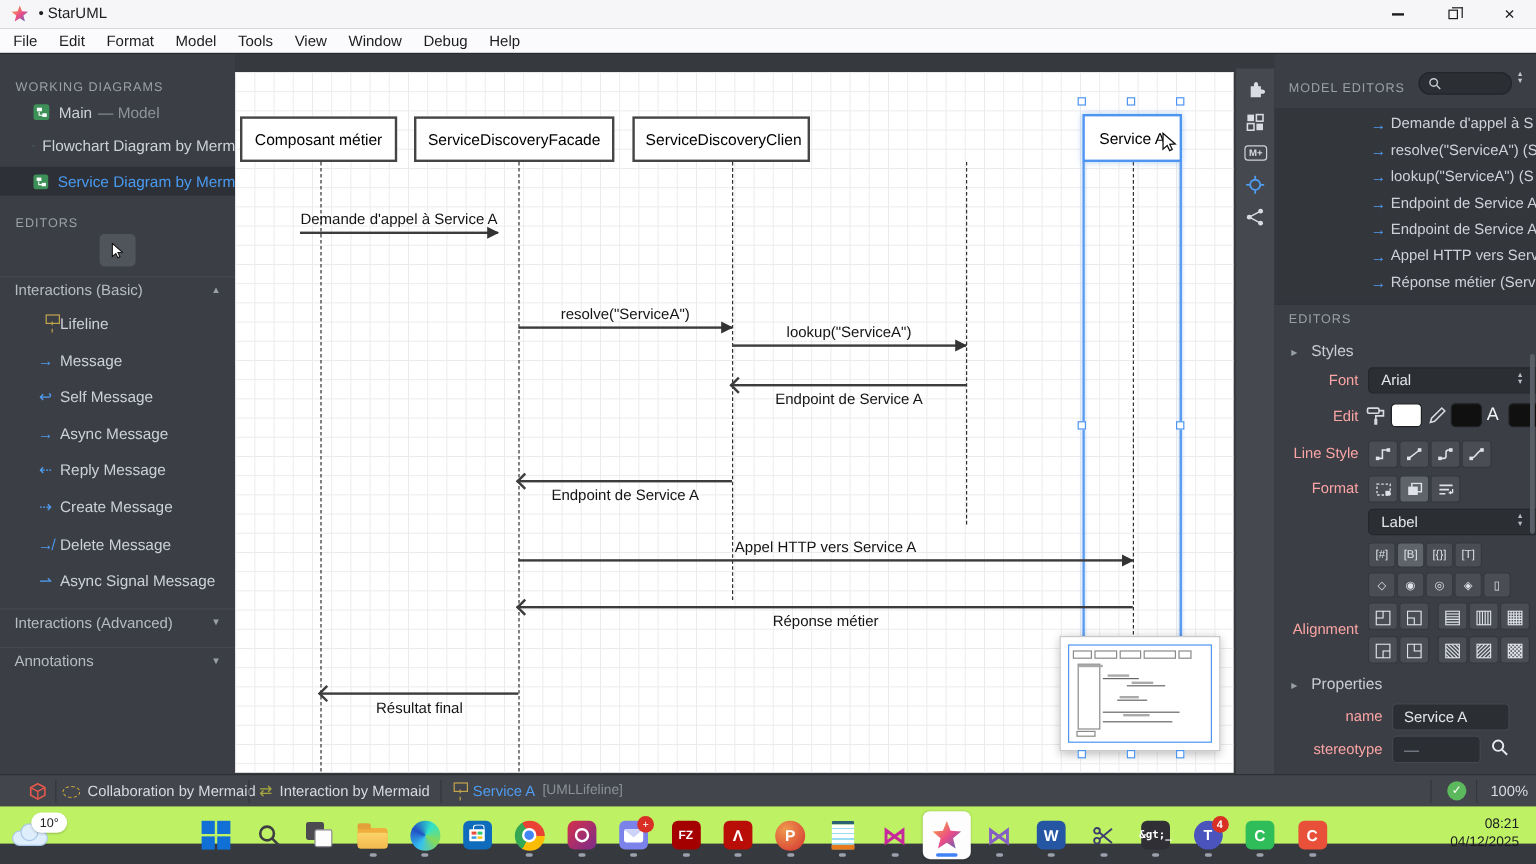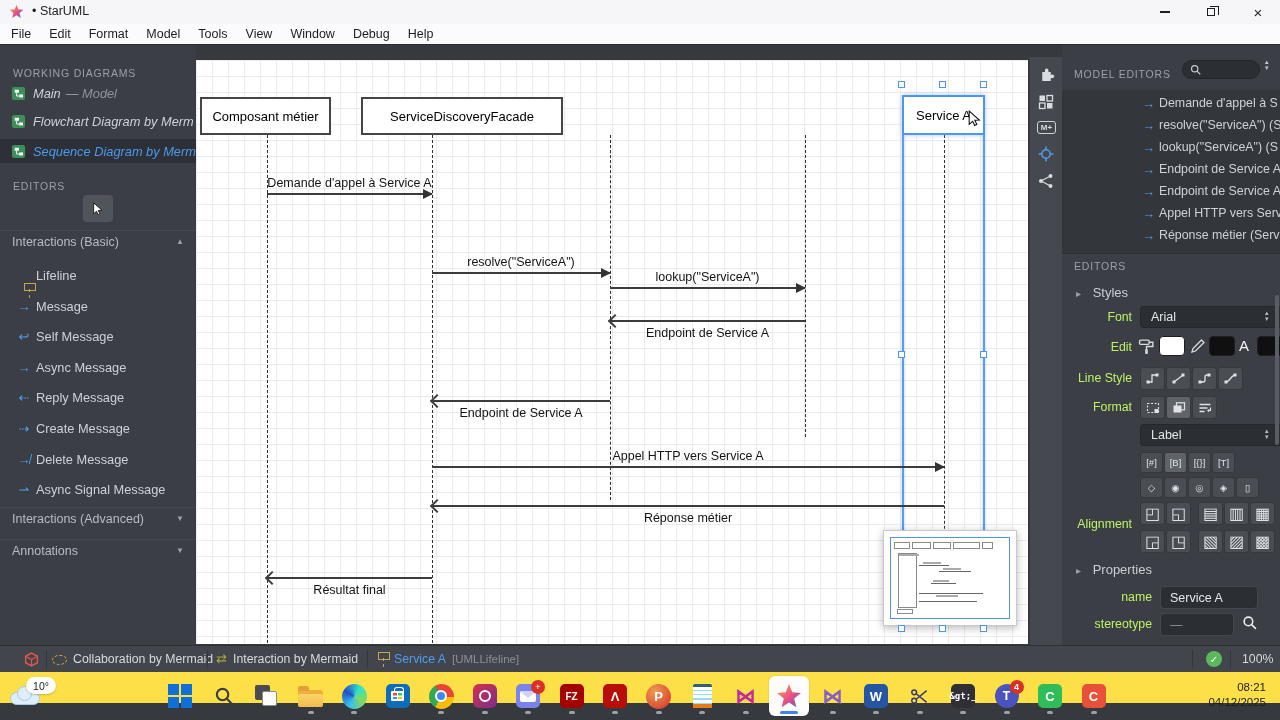--- a/index.html
+++ b/index.html
@@ -23,28 +23,28 @@
   #menubar { position:absolute; left:0; top:24px; width:1280px; height:21px; background:#fbfbfd;
     display:flex; align-items:center; padding-left:2px; font-size:12.5px; color:#1d1d1f; border-bottom:1px solid #27292d; }
   #menubar .mi { padding:0 9px; height:100%; display:flex; align-items:center; }
 
   
   #app { position:absolute; left:0; top:45px; width:1280px; height:600px; background:#36393e; }
 
   
   #left { position:absolute; left:0; top:0; width:196px; height:600px; background:#3b3e44; overflow:hidden; }
   .sec-title { position:absolute; left:13px; font-size:10.5px; letter-spacing:.8px; color:#99a0a9; }
-  .wd-row { position:absolute; left:0; width:196px; height:24px; display:flex; align-items:center; padding-left:11px; font-size:12.8px; color:#ccd1d9; white-space:nowrap;font-style:italic; }
+  .wd-row { position:absolute; left:0; width:196px; height:24px; display:flex; align-items:center; padding-left:27px; font-size:12.8px; color:#ccd1d9; white-space:nowrap; }
   .wd-row .lbl { margin-left:7px; }
   .wd-row .dim { color:#8e949d; margin-left:5px; }
   .wd-row.sel { background:#2d3036; color:#4a9af0; }
   #ptr-btn { position:absolute; left:83px; top:150px; width:30px; height:27px; background:#50545b; border-radius:4px; display:flex; align-items:center; justify-content:center; }
   .tb-hdr { position:absolute; left:0; width:196px; height:22px; border-top:1px solid #45484e; display:flex; align-items:center; padding:0 12px; font-size:12.5px; color:#b6bcc4; }
   .tb-hdr .caret { margin-left:auto; font-size:8px; color:#9aa0a9; }
-  .tool { position:absolute; left:0; width:196px; height:21px; display:flex; align-items:flex-end; padding-left:14px; font-size:12.8px; color:#ccd1d9; white-space:nowrap; }
+  .tool { position:absolute; left:0; width:196px; height:21px; display:flex; align-items:flex-start; padding-left:28px; font-size:12.8px; color:#ccd1d9; white-space:nowrap; }
   .tool .tico { width:20px; font-size:13px; color:#4f9cf0; text-align:center; }
   .tool .tlbl { margin-left:2px; }
   .ll-ic { position:relative; width:11px; height:15px; }
   .ll-ic:before { content:''; position:absolute; left:0; top:0; width:10px; height:6px; border:1.3px solid #c3a54e; }
   .ll-ic:after { content:''; position:absolute; left:4.5px; top:6px; height:9px; border-left:1.3px dashed #c3a54e; }
 
   
   #canvas { position:absolute; left:196px; top:15px; width:832px; height:584px; background:#fff;
     background-image:linear-gradient(#ebebee 1px, transparent 1px), linear-gradient(90deg, #ebebee 1px, transparent 1px);
     background-size:16px 16px; overflow:hidden; }
@@ -84,21 +84,21 @@
   #me-search { position:absolute; left:120px; top:15px; width:78px; height:19px; border-radius:10px; background:#2b2e33; border:1px solid #22252a;
     display:flex; align-items:center; padding-left:7px; color:#c7ccd3; }
   #me-sort { position:absolute; left:203px; top:14px; color:#c3c8cf; font-size:7px; line-height:6px; text-align:center; }
   #tree { position:absolute; left:0; top:45px; width:218px; height:163px; background:#33363b; overflow:hidden; }
   .trow { position:absolute; left:0; width:218px; height:22px; display:flex; align-items:center; white-space:nowrap; }
   .trow .arr { position:absolute; left:80px; color:#4f9cf0; font-size:13px; }
   .trow .tl { position:absolute; left:97px; font-size:12.4px; color:#ced2d8; }
   .ed-divider { position:absolute; left:0; top:208px; width:218px; border-top:1px solid #2e3135; }
   .disc-hdr { position:absolute; left:14px; font-size:13px; color:#c9cdd3; }
   .disc-hdr .tri { color:#9aa0a8; font-size:10px; margin-right:8px; }
-  .frow-label { position:absolute; left:0; width:70px; text-align:right; font-size:12.3px; color:#bef264; }
+  .frow-label { position:absolute; left:0; width:70px; text-align:right; font-size:12.3px; color:#fca5a5; }
   .sel-ctl { position:absolute; left:78px; width:146px; height:22px; background:#2b2e33; border:1px solid #24272b; border-radius:4px;
     color:#e4e7ea; font-size:12.5px; display:flex; align-items:center; padding-left:10px; }
   .spinner { position:absolute; left:203px; color:#b8bdc4; font-size:7px; line-height:6px; text-align:center; }
   .swatch { position:absolute; width:26px; height:20px; border-radius:4px; border:1px solid #1e2023; }
   .ebtn { position:absolute; width:25px; height:23px; background:#4a4e54; border:1px solid #35383d; border-radius:3px;
     display:flex; align-items:center; justify-content:center; color:#dfe3e8; }
   .ebtn.sm { width:23px; height:21px; font-size:9.5px; }
   .ebtn.active { background:#5f646b; }
   .in-ctl { position:absolute; height:23px; background:#2b2e33; border:1px solid #44474d; border-radius:4px;
     color:#e4e7ea; font-size:12.5px; display:flex; align-items:center; padding-left:9px; }
@@ -107,21 +107,21 @@
   
   #statusbar { position:absolute; left:0; top:645px; width:1280px; height:27px; background:#42454b; border-top:1px solid #2e3134;
     color:#d7dbdf; font-size:12.3px; }
   .sb-div { position:absolute; top:4px; height:19px; border-left:1px solid #33363b; }
   .sb-txt { position:absolute; top:6px; white-space:nowrap; }
   #sb-ellipse { position:absolute; left:52px; top:9px; width:15px; height:10px; border:1.4px dashed #caa93f; border-radius:50%; }
   #sb-check { position:absolute; left:1206px; top:5px; width:16px; height:16px; border-radius:50%; background:#5cb85c;
     color:#fff; font-size:10px; display:flex; align-items:center; justify-content:center; }
 
   
-  #taskbar { position:absolute; left:0; top:672px; width:1280px; height:31px; background:#fde047; }
+  #taskbar { position:absolute; left:0; top:672px; width:1280px; height:31px; background:#bef264; }
   #weather { position:absolute; left:8px; top:8px; width:60px; height:34px; }
   #wx-bubble { position:absolute; left:18px; top:-3px; min-width:30px; height:17px; background:#fff; border-radius:9px;
     box-shadow:0 1px 2px rgba(0,0,0,.2); font-size:10.5px; color:#222; display:flex; align-items:center; justify-content:center; padding:0 5px; }
   #tb-icons { position:absolute; left:160px; top:0; height:48px; display:flex; gap:3.5px; align-items:center; }
   .tile { position:relative; width:40px; height:40px; border-radius:6px; display:flex; align-items:center; justify-content:center; }
   .tile.active { background:#fdfdfe; box-shadow:0 0 2px rgba(0,0,0,.18); }
   .tile .dot { position:absolute; bottom:2px; left:50%; transform:translateX(-50%); width:6px; height:3px; border-radius:2px; background:#9aa0ac; }
   .tile.active .dot { width:18px; background:#3f83f5; }
   .sq { border-radius:5px; display:flex; align-items:center; justify-content:center; color:#fff; font-weight:bold; }
   #clock { position:absolute; right:14px; top:8px; text-align:right; font-size:11.5px; color:#1c1c22; line-height:15px; }
@@ -305,21 +305,21 @@
     <div class="wd-row" style="top:64px">
       <svg class="i" width="15" height="15">
           <use href="#dg"></use>
         </svg>
       <span class="lbl">Flowchart Diagram by Merm</span>
     </div>
     <div class="wd-row sel" style="top:94px">
       <svg class="i" width="15" height="15">
           <use href="#dg"></use>
         </svg>
-      <span class="lbl" style="color:#4a9af0">Sequence Diagram by Merm</span>
+      <span class="lbl" style="color:#4a9af0">Service Diagram by Merm</span>
     </div>
 
     <div class="sec-title" style="top:135px">EDITORS</div>
     <div id="ptr-btn">
       <svg class="i" width="14" height="14">
           <use href="#cur"></use>
         </svg>
     </div>
 
     <div class="tb-hdr" style="top:185px">
@@ -377,37 +377,40 @@
     <div class="lfl" style="left:414px;top:75px;height:365px"></div>
     <div class="lfl" style="left:609px;top:75px;height:302px"></div>
     <div class="lfl" style="left:748px;top:75px;height:494px"></div>
 
     <div class="sel-line" style="left:706px;top:75px;height:494px"></div>
     <div class="sel-line" style="left:787px;top:75px;height:494px"></div>
 
     <div class="hbox" style="left:4px;width:131px">
       <span>Composant métier</span>
     </div>
-    <div class="hbox" style="left:165px;width:202px">
+    <div class="hbox" style="left:149px;width:167px">
       <span>ServiceDiscoveryFacade</span>
+    </div>
+    <div class="hbox lalign" style="left:331px;width:148px">
+      <span>ServiceDiscoveryClien</span>
     </div>
     <div class="hbox" style="left:706px;top:35px;width:83px;height:40px;border:2px solid #4e95f2;box-shadow:0 0 5px rgba(90,156,240,.5);z-index:5">
       <span>Service A</span>
     </div>
 
     <div class="hdl" style="left:702px;top:21px"></div>
     <div class="hdl" style="left:743px;top:21px"></div>
     <div class="hdl" style="left:784px;top:21px"></div>
     <div class="hdl" style="left:702px;top:291px"></div>
     <div class="hdl" style="left:784px;top:291px"></div>
     <div class="hdl" style="left:702px;top:565px"></div>
     <div class="hdl" style="left:743px;top:565px"></div>
     <div class="hdl" style="left:784px;top:565px"></div>
 
-    <div class="msg filled" style="left:71px;top:133px;width:165px">
+    <div class="msg filled" style="left:54px;top:133px;width:165px">
       <span class="mlbl above">Demande d'appel à Service A</span>
     </div>
     <div class="msg filled" style="left:236px;top:212px;width:178px">
       <span class="mlbl above">resolve("ServiceA")</span>
     </div>
     <div class="msg filled" style="left:414px;top:227px;width:195px">
       <span class="mlbl above">lookup("ServiceA")</span>
     </div>
     <div class="msg open" style="left:414px;top:260px;width:195px">
       <span class="mlbl below">Endpoint de Service A</span>

